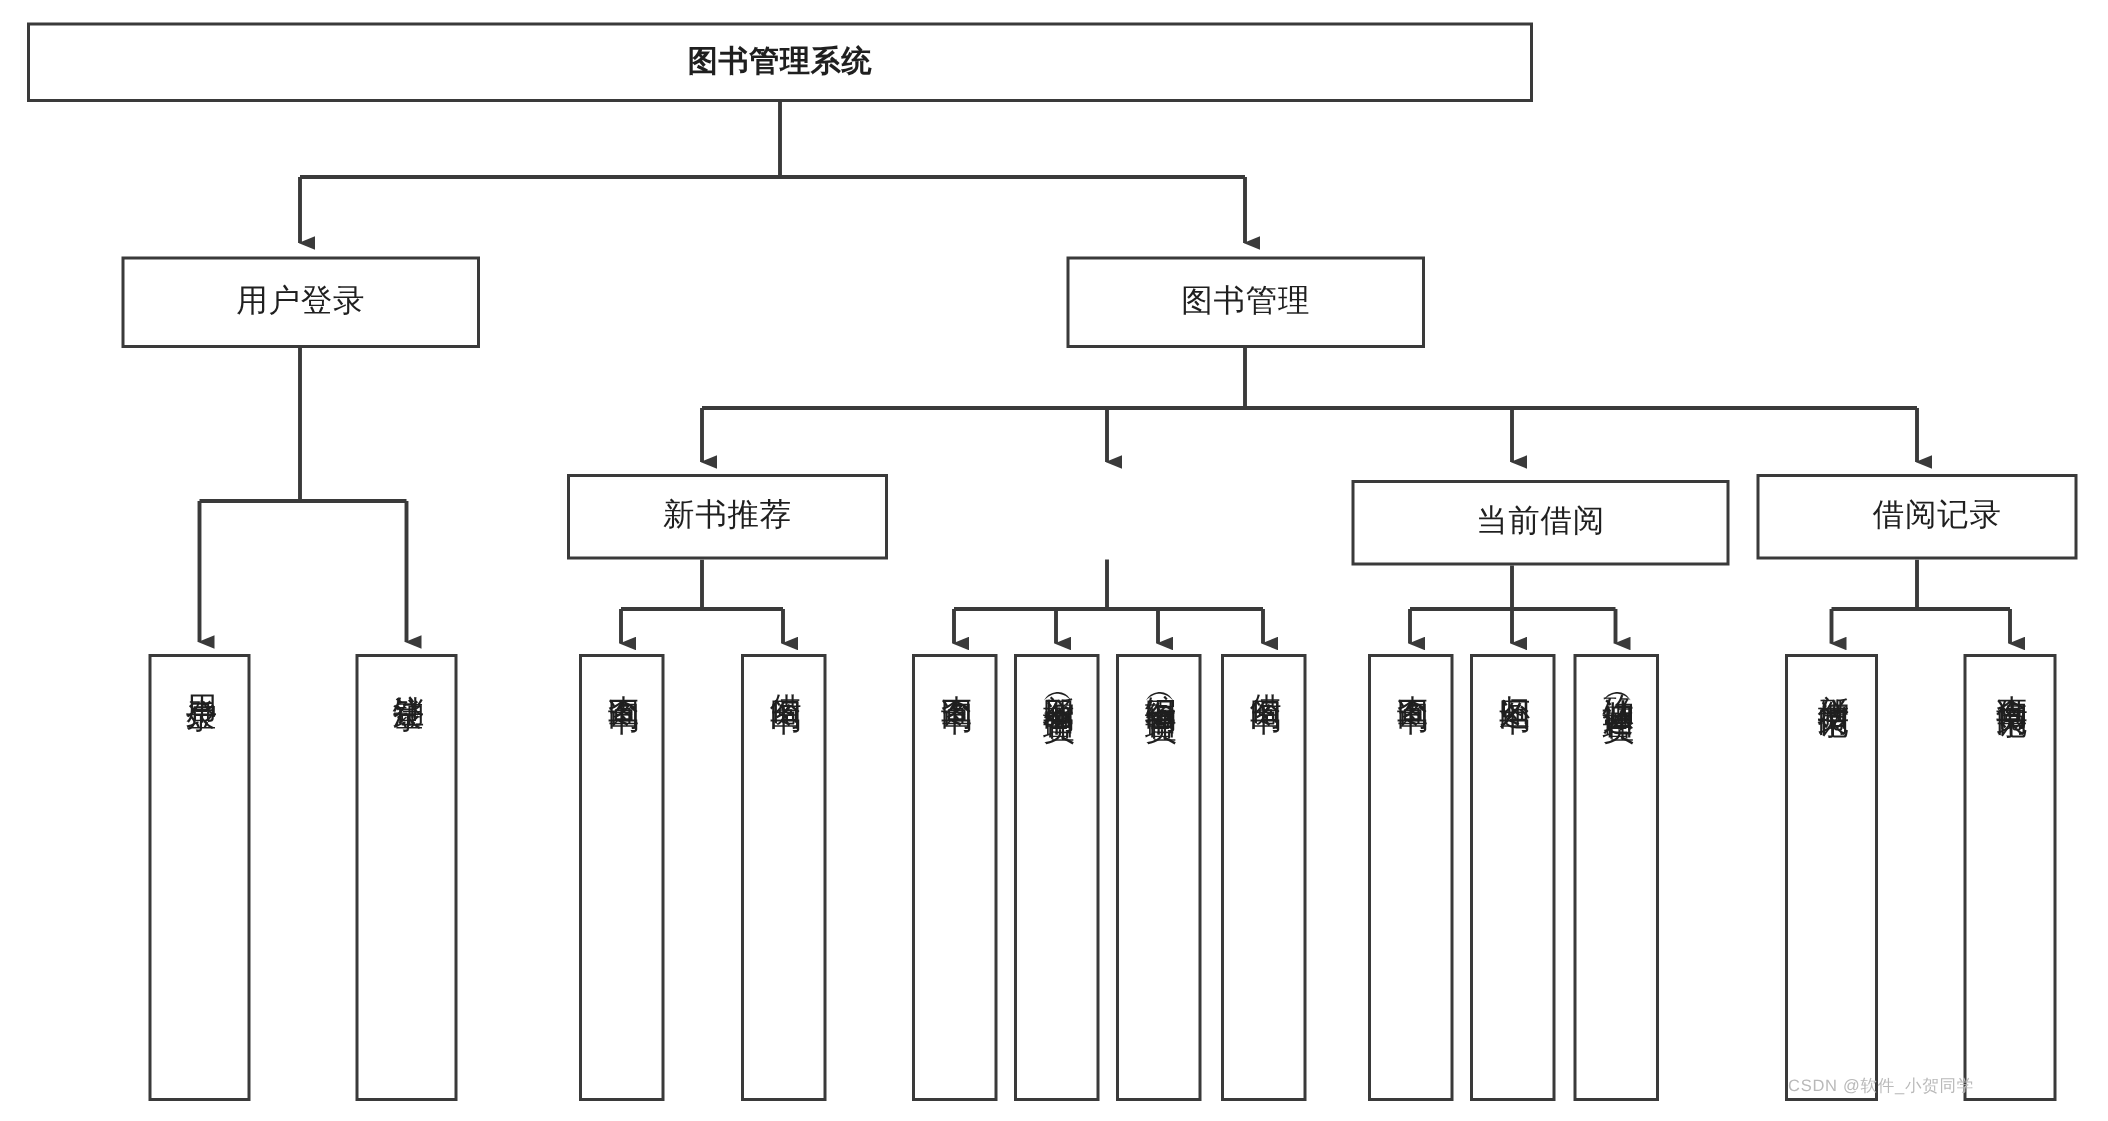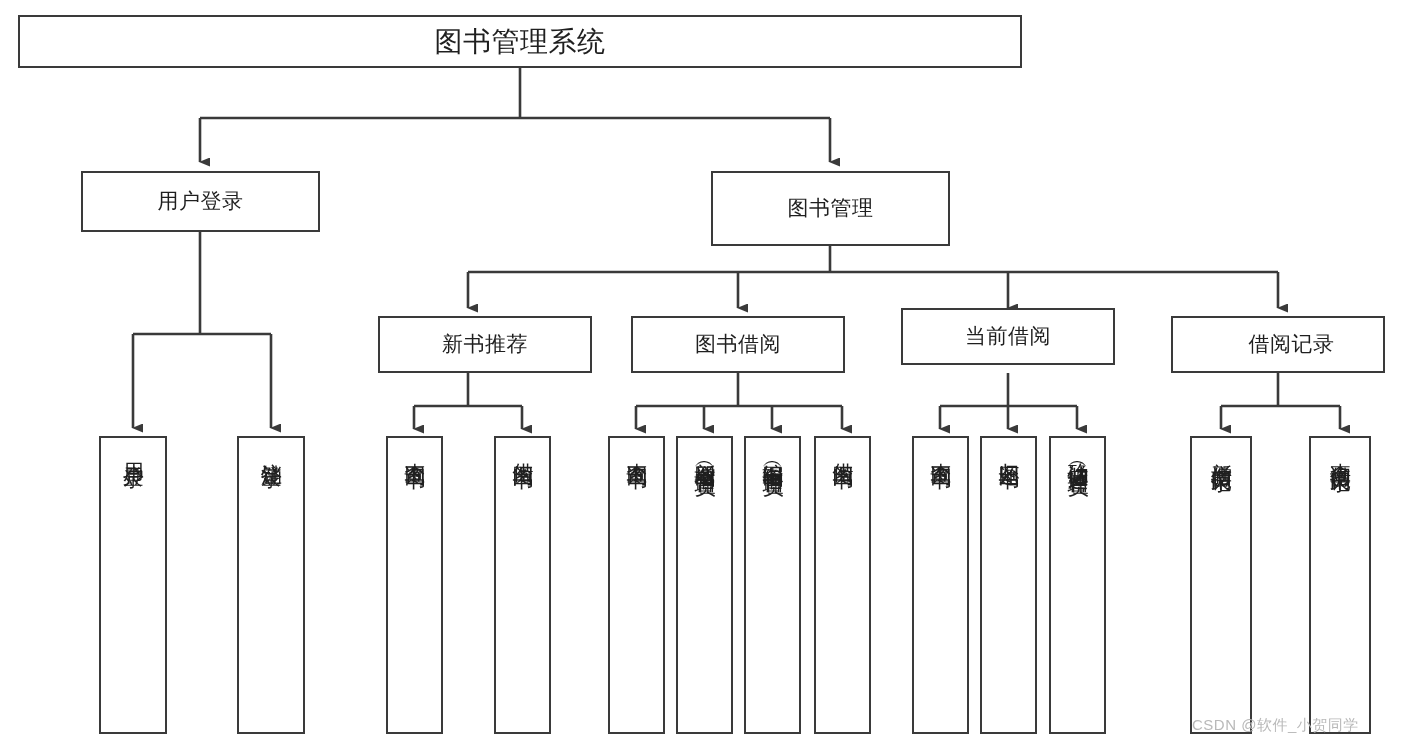--- a/index.html
+++ b/index.html
@@ -51,24 +51,24 @@
     align-items: flex-start;
     padding-top: 8px;
   }
   .node.vertical .node-label {
     writing-mode: vertical-rl;
     text-orientation: upright;
     font-size: 21px;
     letter-spacing: 2px;
     white-space: nowrap;
   }
-  .node.root .node-label { font-size: 28px; }
+  .node.root .node-label { font-size: 20px; font-weight: bold; }
   .watermark {
     position: absolute;
-    font-size: 15px;
+    font-size: 11px;
     color: #b9b9b9;
     white-space: nowrap;
     letter-spacing: 0.5px;
   }
 </style>
 </head>
 <body>
 
 <div id="diagram-root">
 
@@ -124,31 +124,28 @@
     </g>
   </svg>
 
   <div class="node horizontal root" style="left:18px; top:15px; width:1004px; height:53px;">
     <span class="node-label">图书管理系统</span>
   </div>
 
   <div class="node horizontal" style="left:81px; top:171px; width:239px; height:61px;">
     <span class="node-label">用户登录</span>
   </div>
-  <div class="node horizontal" style="left:711px; top:171px; width:239px; height:75px;">
+  <div class="node horizontal" style="left:711px; top:171px; width:239px; height:61px;">
     <span class="node-label">图书管理</span>
   </div>
 
   <div class="node horizontal" style="left:378px; top:316px; width:214px; height:57px;">
     <span class="node-label">新书推荐</span>
   </div>
-  <div class="node horizontal" style="left:631px; top:316px; width:214px; height:57px;">
-    <span class="node-label">图书借阅</span>
-  </div>
-  <div class="node horizontal" style="left:901px; top:308px; width:214px; height:57px;">
+  <div class="node horizontal" style="left:901px; top:320px; width:252px; height:57px;">
     <span class="node-label">当前借阅</span>
   </div>
   <div class="node horizontal" style="left:1171px; top:316px; width:214px; height:57px;padding-left:27px;">
     <span class="node-label">借阅记录</span>
   </div>
 
   <div class="node vertical" style="left:99px; top:436px; width:68px; height:298px;">
     <span class="node-label">用户登录</span>
   </div>
   <div class="node vertical" style="left:237px; top:436px; width:68px; height:298px;">

